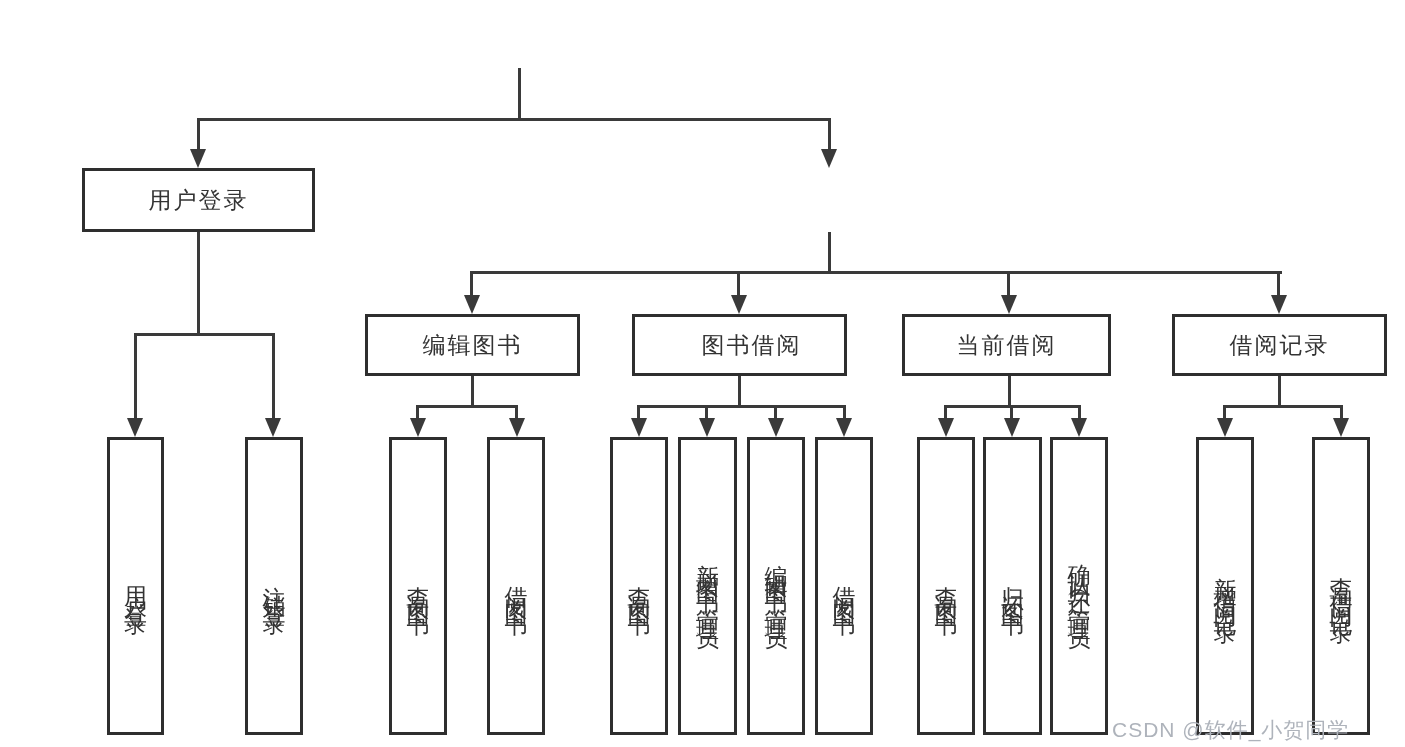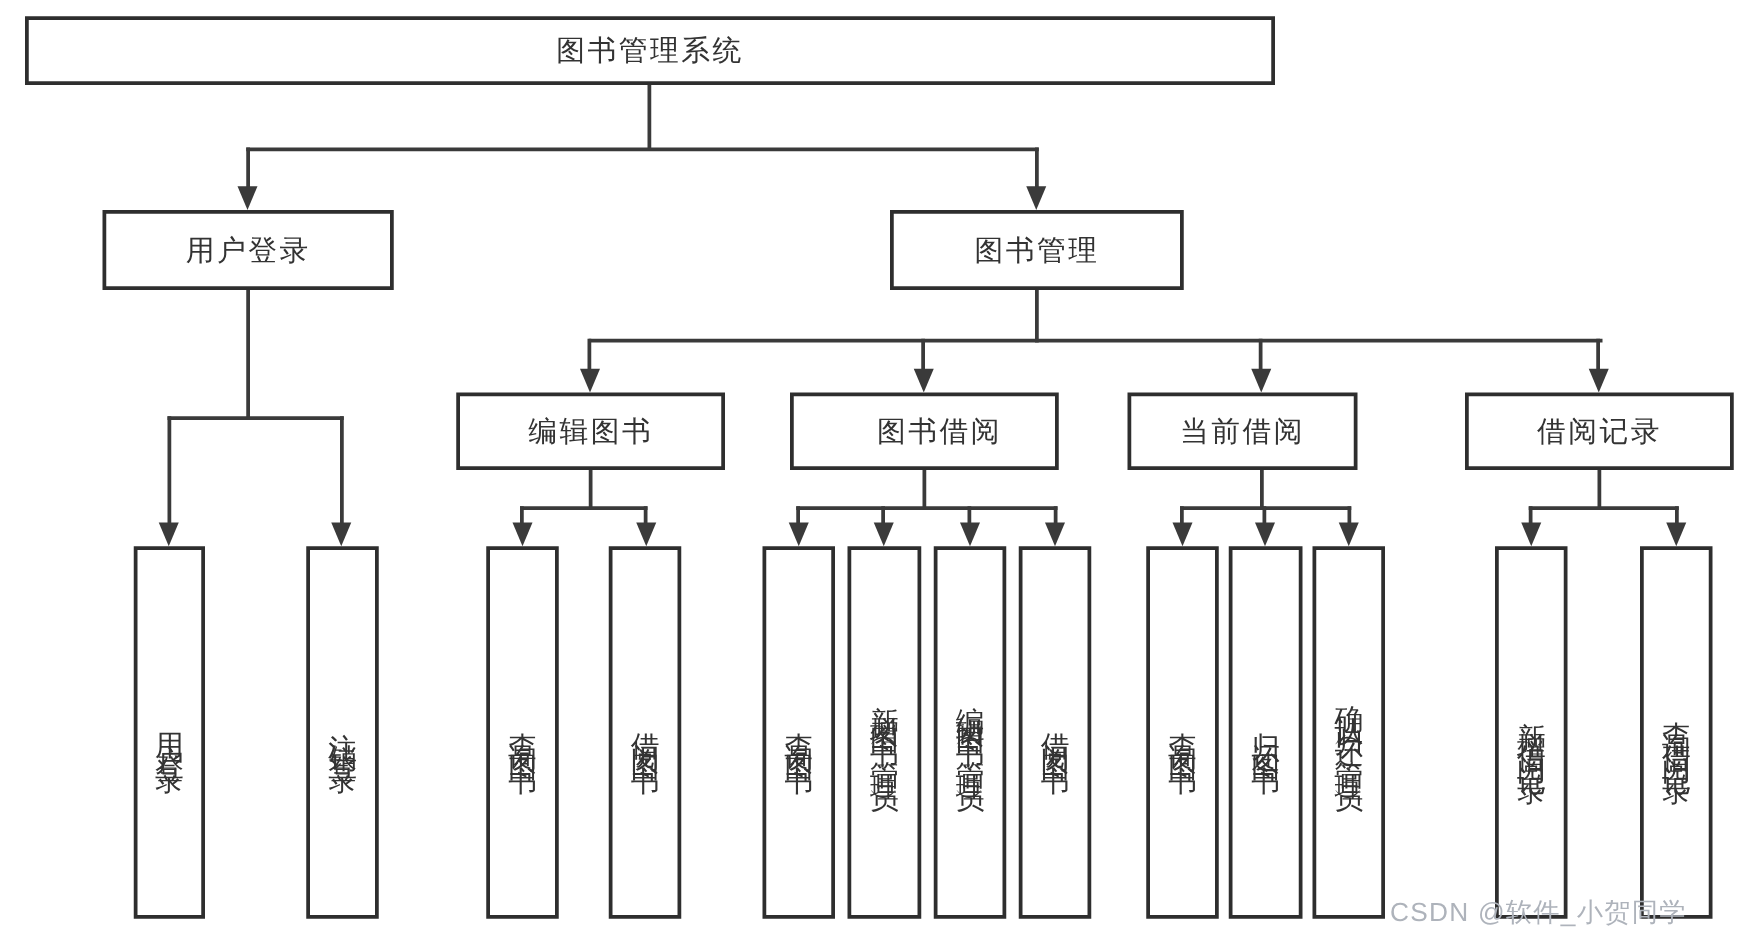--- a/index.html
+++ b/index.html
@@ -47,31 +47,29 @@
     font-size:21px;
     letter-spacing:1px;
     color:var(--watermark,#aeb3bb);
   }
 </style>
 </head>
 <body>
 
 <div id="stage">
 
-  <div class="box" style="left:20px;top:13px;width:1000px;height:55px;">图书管理系统</div>
 
   <div class="ln" style="left:518px;top:68px;width:3px;height:52px;"></div>
   <div class="ln" style="left:197px;top:118px;width:634px;height:3px;"></div>
   <div class="ln" style="left:197px;top:118px;width:3px;height:34px;"></div>
   <div class="arrow" style="left:190px;top:149px;"></div>
   <div class="ln" style="left:828px;top:118px;width:3px;height:34px;"></div>
   <div class="arrow" style="left:821px;top:149px;"></div>
 
   <div class="box" style="left:82px;top:168px;width:233px;height:64px;">用户登录</div>
-  <div class="box" style="left:712px;top:168px;width:235px;height:64px;">图书管理</div>
 
   <div class="ln" style="left:197px;top:232px;width:3px;height:104px;"></div>
   <div class="ln" style="left:134px;top:333px;width:141px;height:3px;"></div>
   <div class="ln" style="left:134px;top:333px;width:3px;height:86px;"></div>
   <div class="arrow" style="left:127px;top:418px;"></div>
   <div class="ln" style="left:272px;top:333px;width:3px;height:86px;"></div>
   <div class="arrow" style="left:265px;top:418px;"></div>
 
   <div class="ln" style="left:828px;top:232px;width:3px;height:42px;"></div>
   <div class="ln" style="left:471px;top:271px;width:811px;height:3px;"></div>
@@ -79,21 +77,21 @@
   <div class="arrow" style="left:464px;top:295px;"></div>
   <div class="ln" style="left:737px;top:271px;width:3px;height:26px;"></div>
   <div class="arrow" style="left:731px;top:295px;"></div>
   <div class="ln" style="left:1007px;top:271px;width:3px;height:26px;"></div>
   <div class="arrow" style="left:1001px;top:295px;"></div>
   <div class="ln" style="left:1277px;top:271px;width:3px;height:26px;"></div>
   <div class="arrow" style="left:1271px;top:295px;"></div>
 
   <div class="box" style="left:365px;top:314px;width:215px;height:62px;">编辑图书</div>
   <div class="box" style="left:632px;top:314px;width:215px;height:62px;padding-left:24px;">图书借阅</div>
-  <div class="box" style="left:902px;top:314px;width:184px;height:62px;">当前借阅</div>
+  <div class="box" style="left:902px;top:314px;width:209px;height:62px;">当前借阅</div>
   <div class="box" style="left:1172px;top:314px;width:215px;height:62px;">借阅记录</div>
 
   <div class="ln" style="left:471px;top:376px;width:3px;height:32px;"></div>
   <div class="ln" style="left:416px;top:405px;width:102px;height:3px;"></div>
   <div class="ln" style="left:416px;top:405px;width:3px;height:16px;"></div>
   <div class="arrow" style="left:410px;top:418px;"></div>
   <div class="ln" style="left:515px;top:405px;width:3px;height:16px;"></div>
   <div class="arrow" style="left:509px;top:418px;"></div>
 
   <div class="ln" style="left:738px;top:376px;width:3px;height:32px;"></div>

